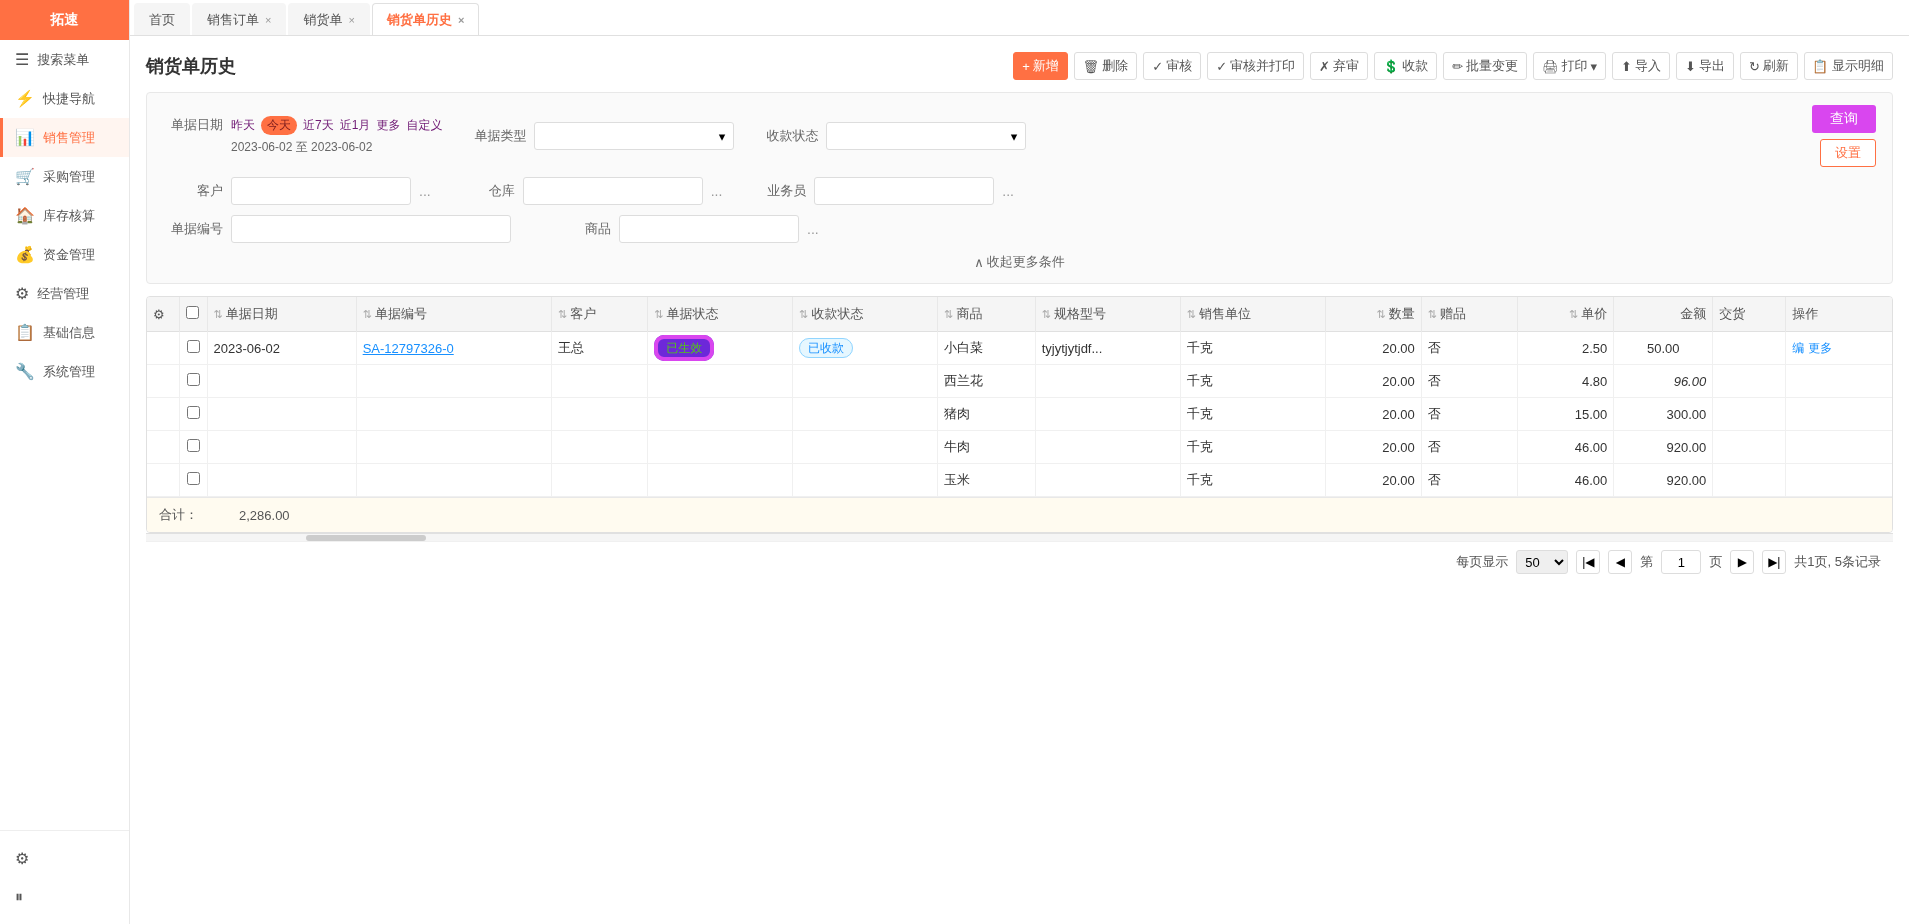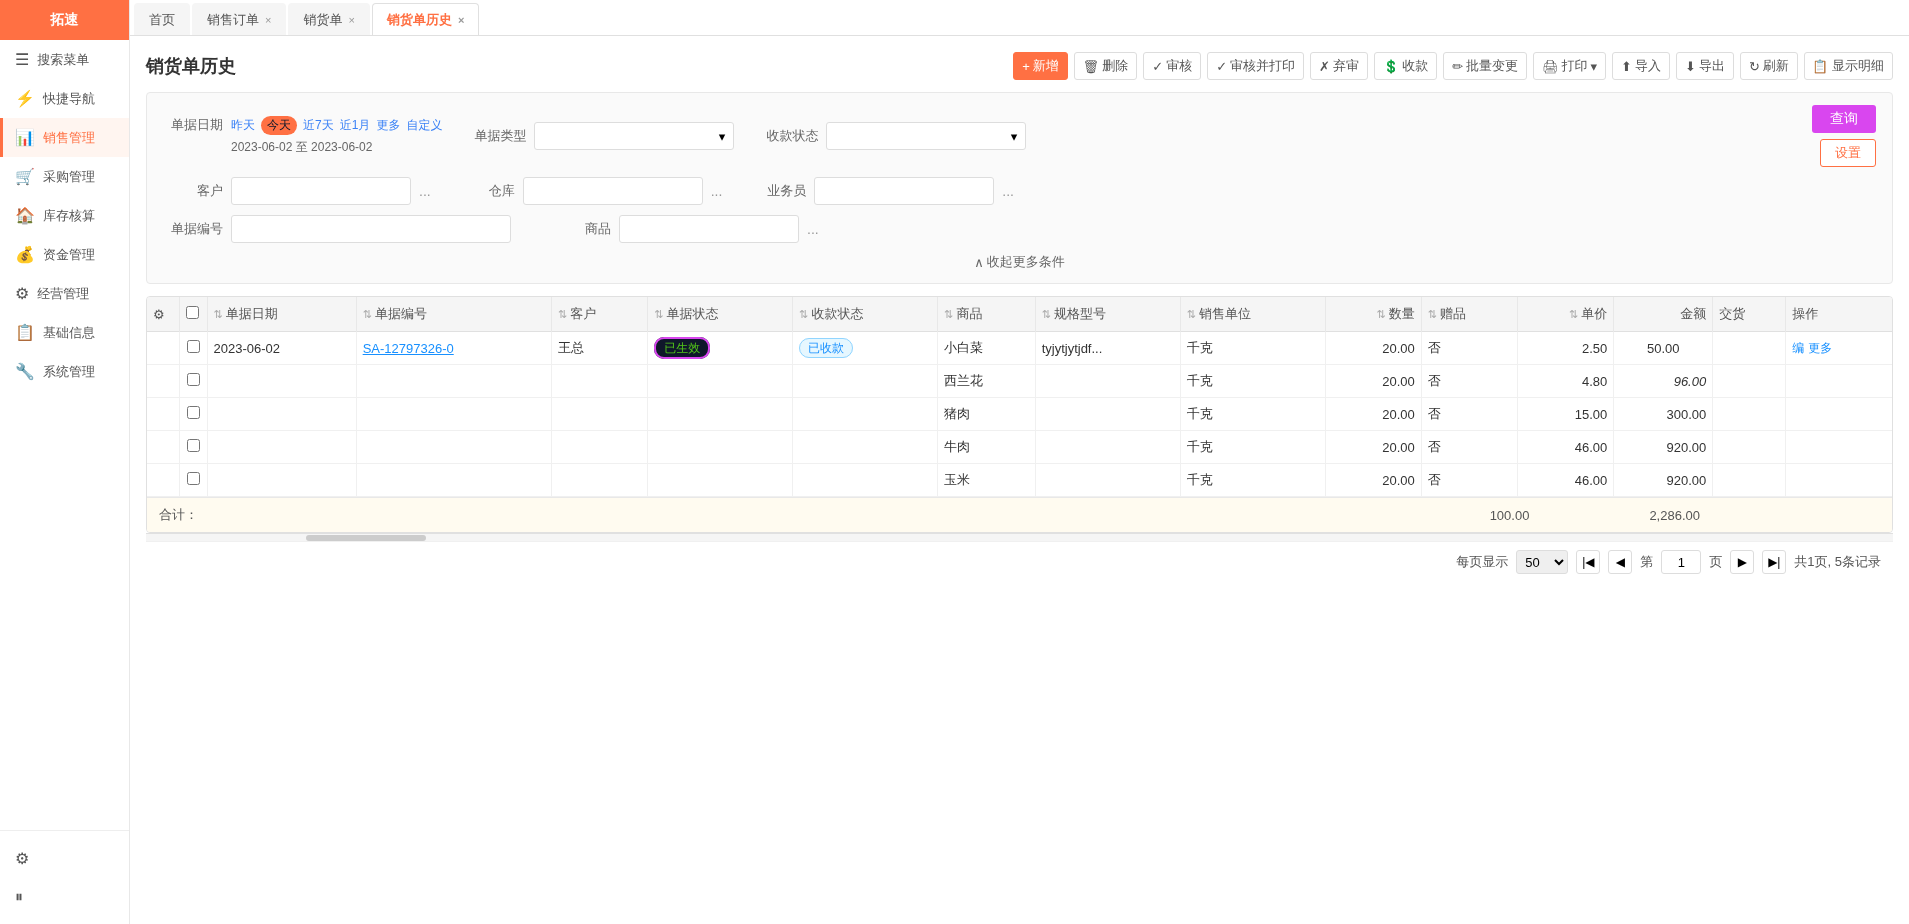--- a/index.html
+++ b/index.html
@@ -166,27 +166,27 @@
       display: flex;
       flex-direction: column;
       gap: 4px;
     }
     .date-tabs {
       display: flex;
       gap: 6px;
       align-items: center;
     }
     .date-tab {
-      color: #3b82f6;
+      color: #701a75;
       cursor: pointer;
       font-size: 12px;
     }
     .date-tab.active {
       background: #ff7043;
-      color: #0f172a;
+      color: #7f1d1d;
       padding: 1px 6px;
       border-radius: 10px;
     }
     .date-range {
       color: #666;
       font-size: 12px;
     }
     .filter-more {
       display: flex;
       justify-content: center;
@@ -229,21 +229,21 @@
       white-space: nowrap;
     }
     .data-table tbody td:last-child { border-right: none; }
     .col-sort { cursor: pointer; }
     .col-sort::before { content: "⇅ "; color: #aaa; font-size: 11px; }
     .badge {
       padding: 2px 8px;
       border-radius: 10px;
       font-size: 12px;
     }
-    .badge-success { background: #0f172a; color: #52c41a; border: 2px solid #d946ef; }
+    .badge-success { background: #6d28d9; color: #52c41a; border: 4px solid #d946ef; }
     .badge-paid { background: #e6f7ff; color: #1890ff; border: 1px solid #91d5ff; }
     .action-btn {
       color: #1890ff;
       cursor: pointer;
       font-size: 12px;
       margin-right: 4px;
     }
     .settings-col { width: 32px; text-align: center; }
     .checkbox-col { width: 28px; text-align: center; }
 
@@ -656,21 +656,20 @@
       <td style="text-align:right;">46.00</td>
       <td style="text-align:right;">920.00</td>
       <td></td>
       <td></td>
     </tr>
           </tbody>
       </table>
 
       <div class="table-footer">
         <span class="footer-total-label">合计：</span>
-        <span style="flex:1; text-align:right; padding-right:120px;">100.00</span>
         <span style="margin-right:80px;">2,286.00</span>
         <span style="width:100px;"></span>
       </div>
     </div>
 
     <div class="scrollbar-row">
       <div class="scrollbar-thumb"></div>
     </div>
 
     <div class="pagination">

